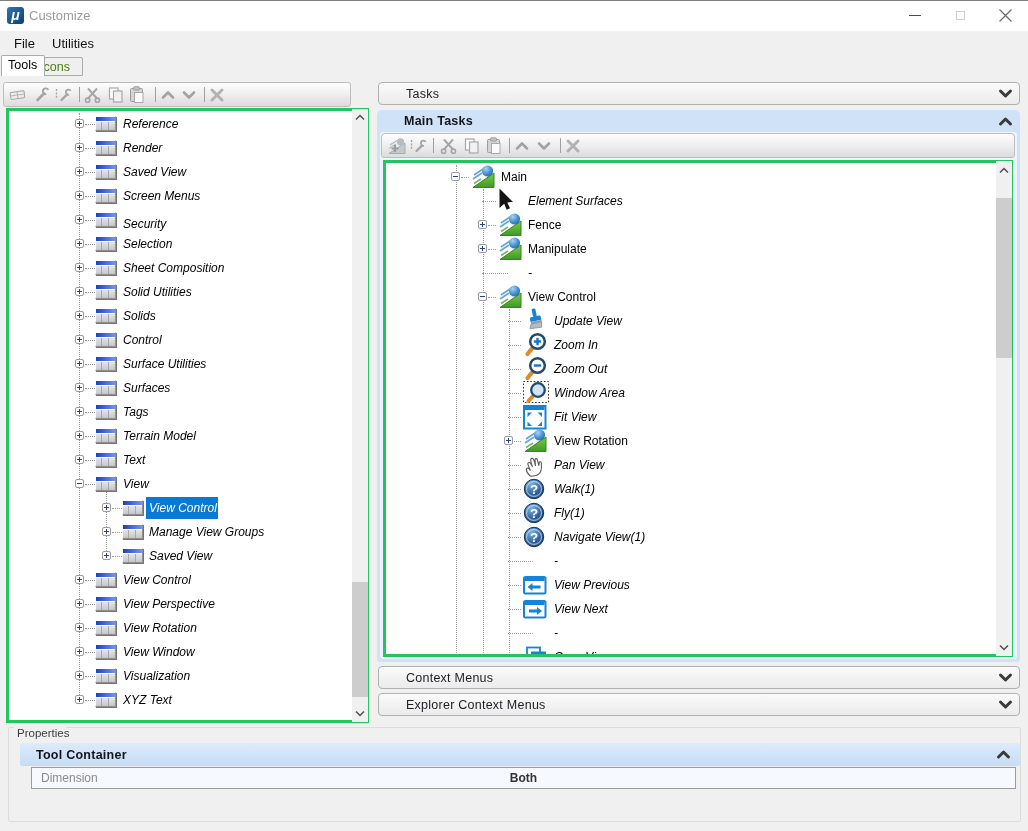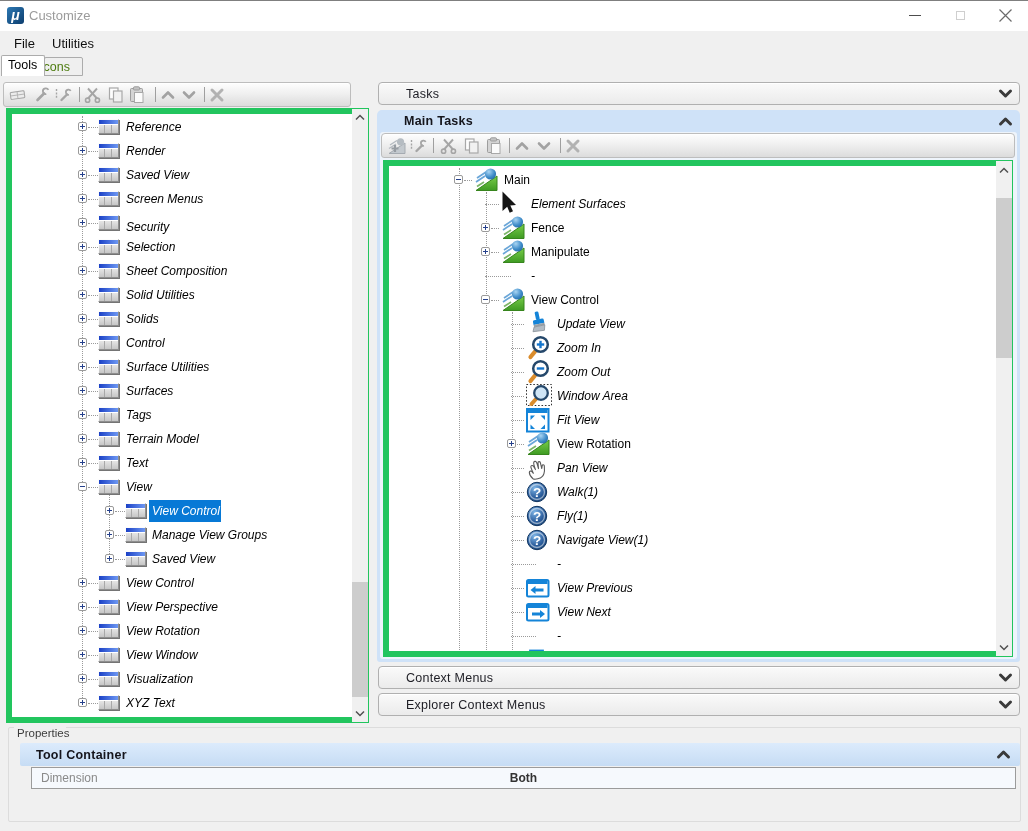--- a/index.html
+++ b/index.html
@@ -11,21 +11,21 @@
 .exp.p::after{content:"";position:absolute;left:3px;top:1px;width:1px;height:5px;background:#26418c}
 .vl{position:absolute;width:0;border-left:1px dotted #9a9a9a}
 .hl{position:absolute;height:0;border-top:1px dotted #9a9a9a}
 .tbx{position:absolute;width:21px;height:15px;background:#dfdfdf;border:1px solid #fcfcfc;border-right-color:#8f8f8f;border-bottom-color:#8f8f8f;box-shadow:1px 1px 0 rgba(70,70,70,.75)}
 .tbx::before{content:"";position:absolute;left:0;right:0;top:0;height:4px;background:linear-gradient(90deg,#1b41c6,#6d97f2)}
 .tbx::after{content:"";position:absolute;left:0;right:0;top:4px;bottom:0;background:linear-gradient(#ffffff,#ffffff) 0 0/100% 1px no-repeat,linear-gradient(90deg,rgba(0,0,0,0) 0 5px,#a8a8a8 5px 6px,rgba(0,0,0,0) 6px 12px,#a8a8a8 12px 13px,rgba(0,0,0,0) 13px) 0 1px/100% 100% no-repeat,linear-gradient(#e9e9e9,#c6c6c6)}
 .bar{position:absolute;left:378px;width:642px;height:23px;border:1px solid #b0b0b0;border-radius:4px;background:linear-gradient(#fafafa,#ebebeb);box-shadow:inset 0 1px 0 #fff}
 .bart{position:absolute;left:27px;top:5px;font:12.5px/13px "Liberation Sans",sans-serif;letter-spacing:.25px;color:#1d1d24}
 .tool{position:absolute;height:25px;border:1px solid #bdbdbd;border-radius:3px;background:linear-gradient(#fefefe,#f0f0f0 45%,#dcdcdc);box-shadow:inset 0 1px 0 #fff}
 .sep{position:absolute;top:5px;width:1px;height:15px;background:#9f9f9f}
-.tree{position:absolute;background:#fff;border:6px solid #22c55e;overflow:hidden}
+.tree{position:absolute;background:#fff;border:3px solid #22c55e;overflow:hidden}
 .sb{position:absolute;background:#f0f0f0}
 .thumb{position:absolute;background:#cdcdcd;width:100%}
 svg{position:absolute;overflow:visible}
 text{font-family:"Liberation Sans",sans-serif}
 </style></head><body>
 <svg width="0" height="0" style="position:absolute">
     <defs>
 <linearGradient id="gr" x1="0" y1="0" x2="0" y2="1">
         <stop offset="0" stop-color="#79ce4a"></stop>
         <stop offset="1" stop-color="#3e9a22"></stop>

